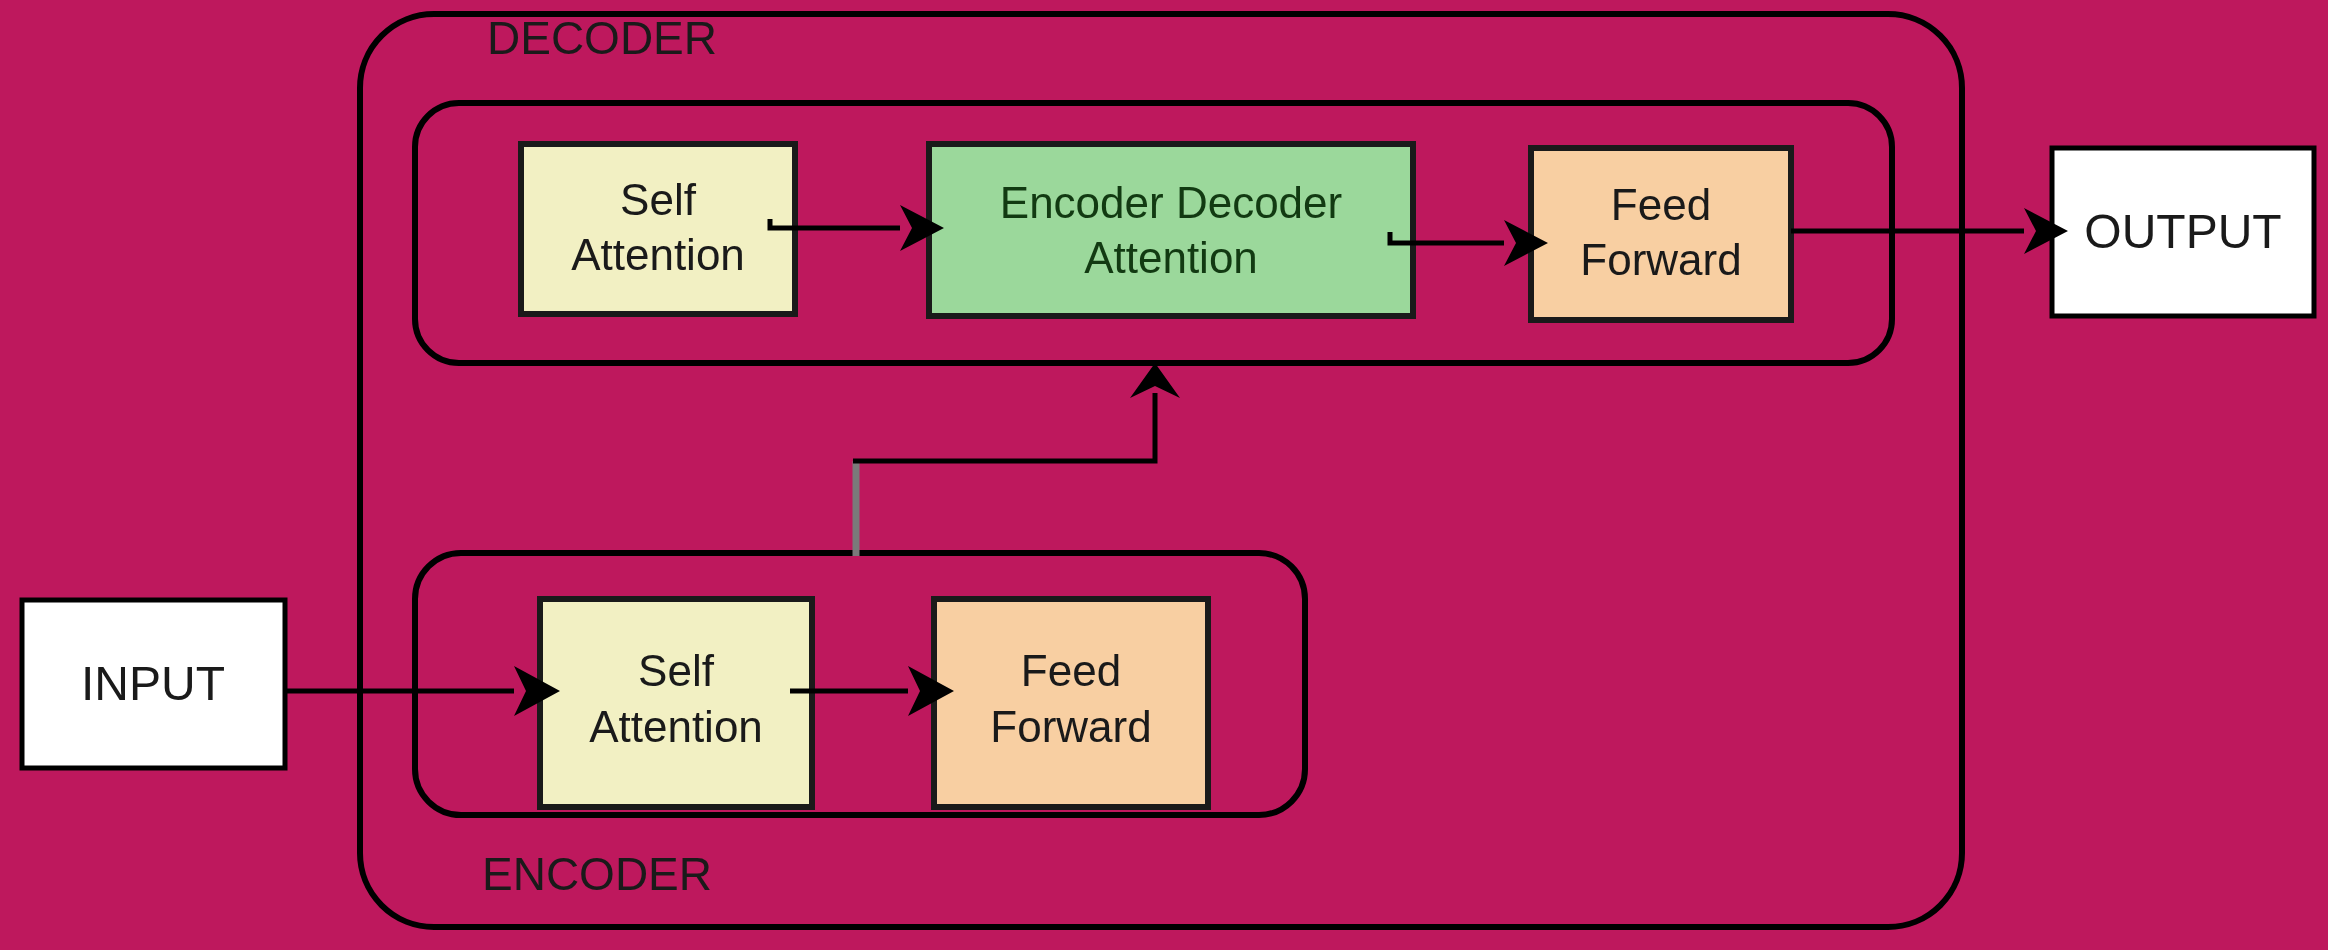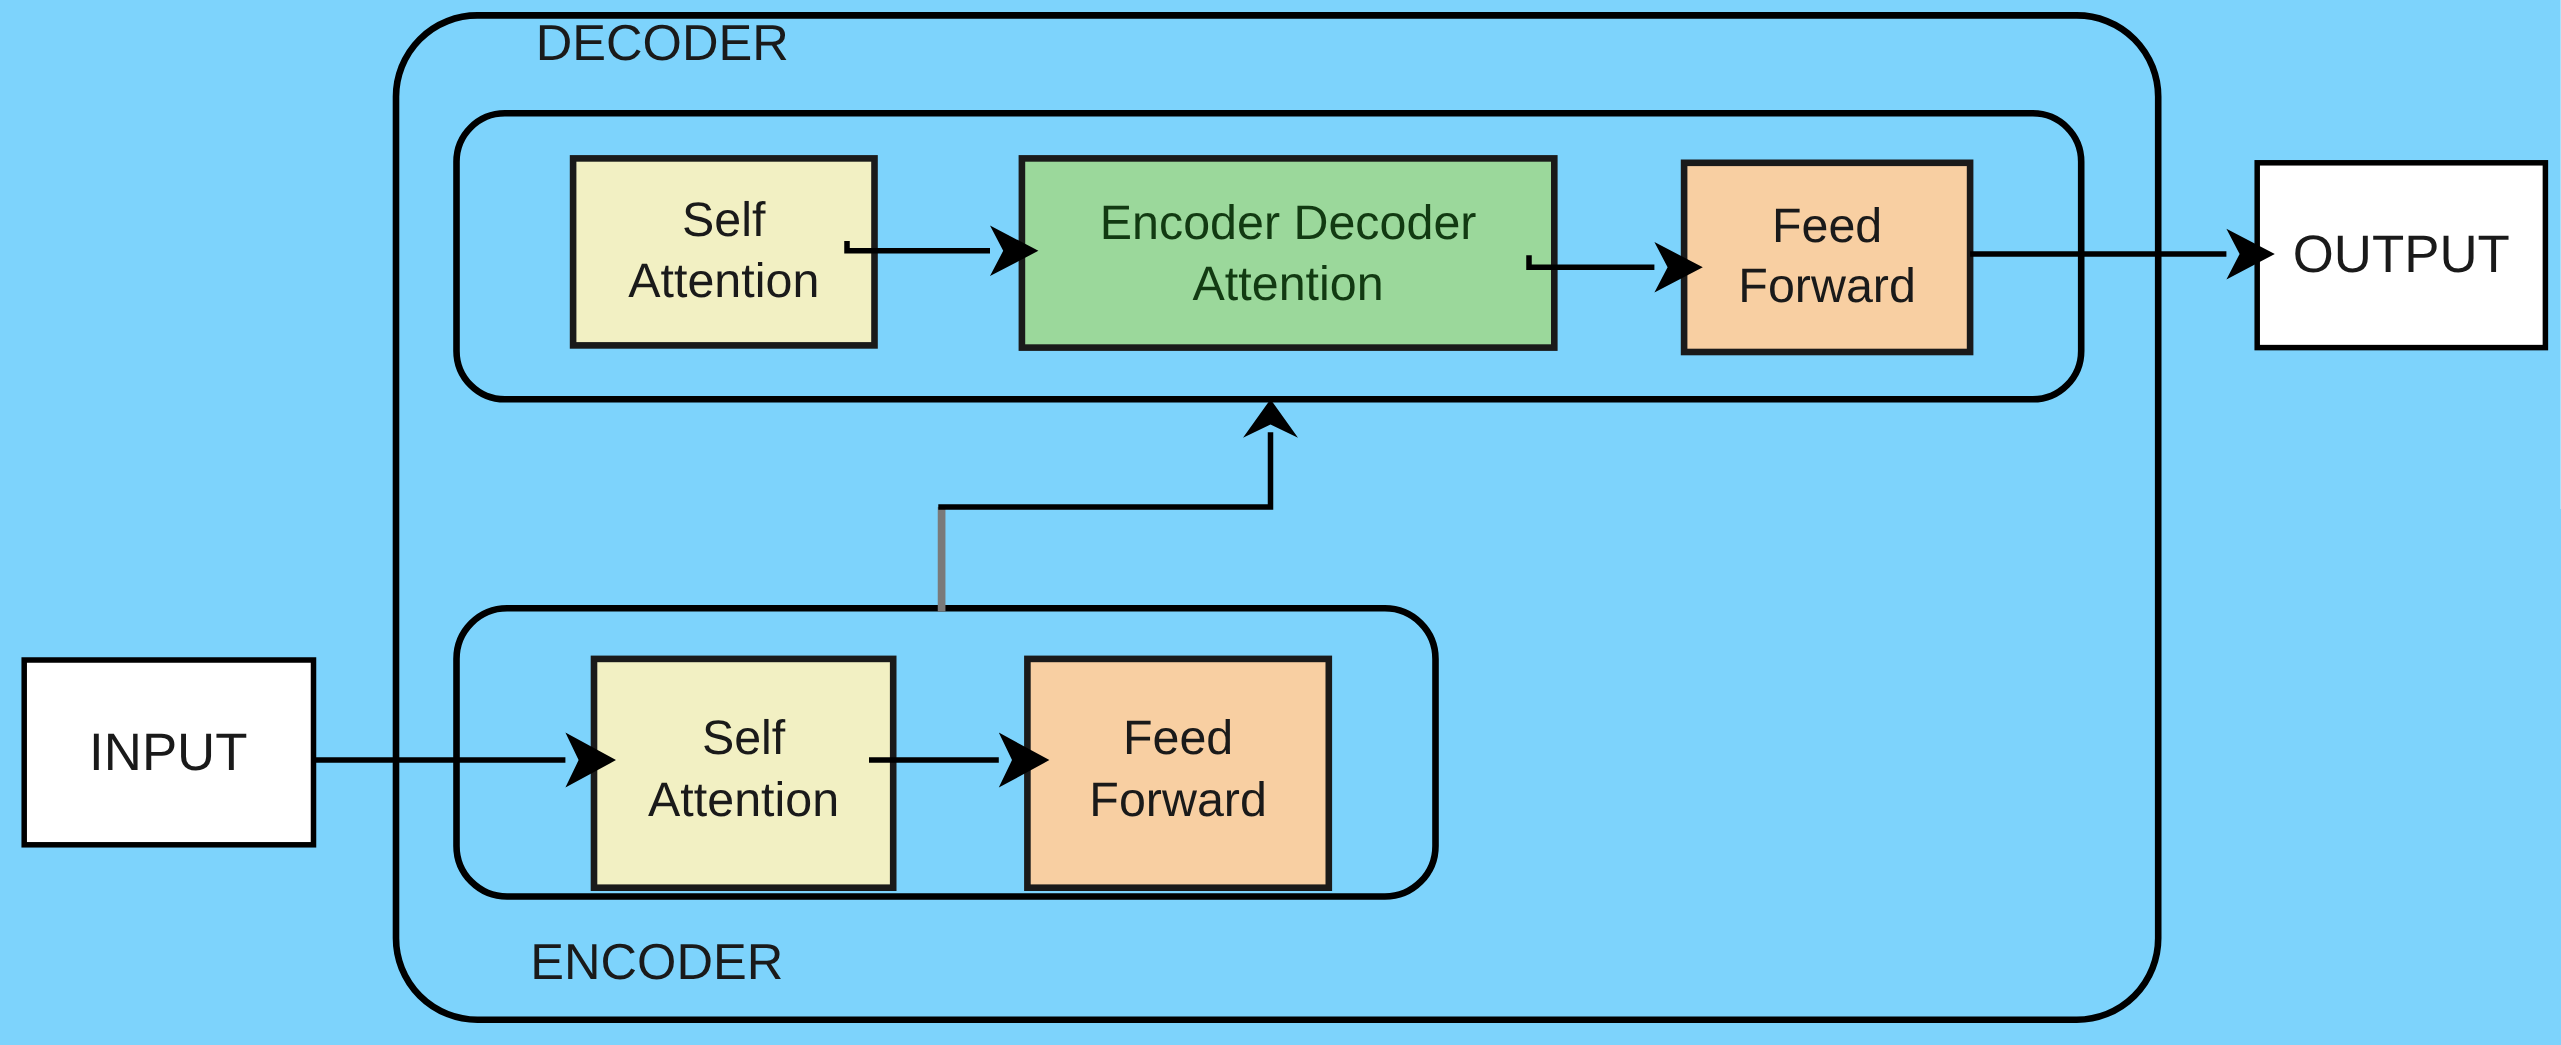--- a/index.html
+++ b/index.html
@@ -10,21 +10,21 @@
   body {
     width: 2328px;
     height: 950px;
     font-family: "Liberation Sans", sans-serif;
     overflow: hidden;
   }
   #diagram-root {
     position: relative;
     width: 2328px;
     height: 950px;
-    background: #7dd3fc;
+    background: #be185d;
   }
   svg#diagram {
     display: block;
     width: 2328px;
     height: 950px;
   }
   .node-box {
     stroke: #1a1a1a;
     stroke-width: 6;
   }

